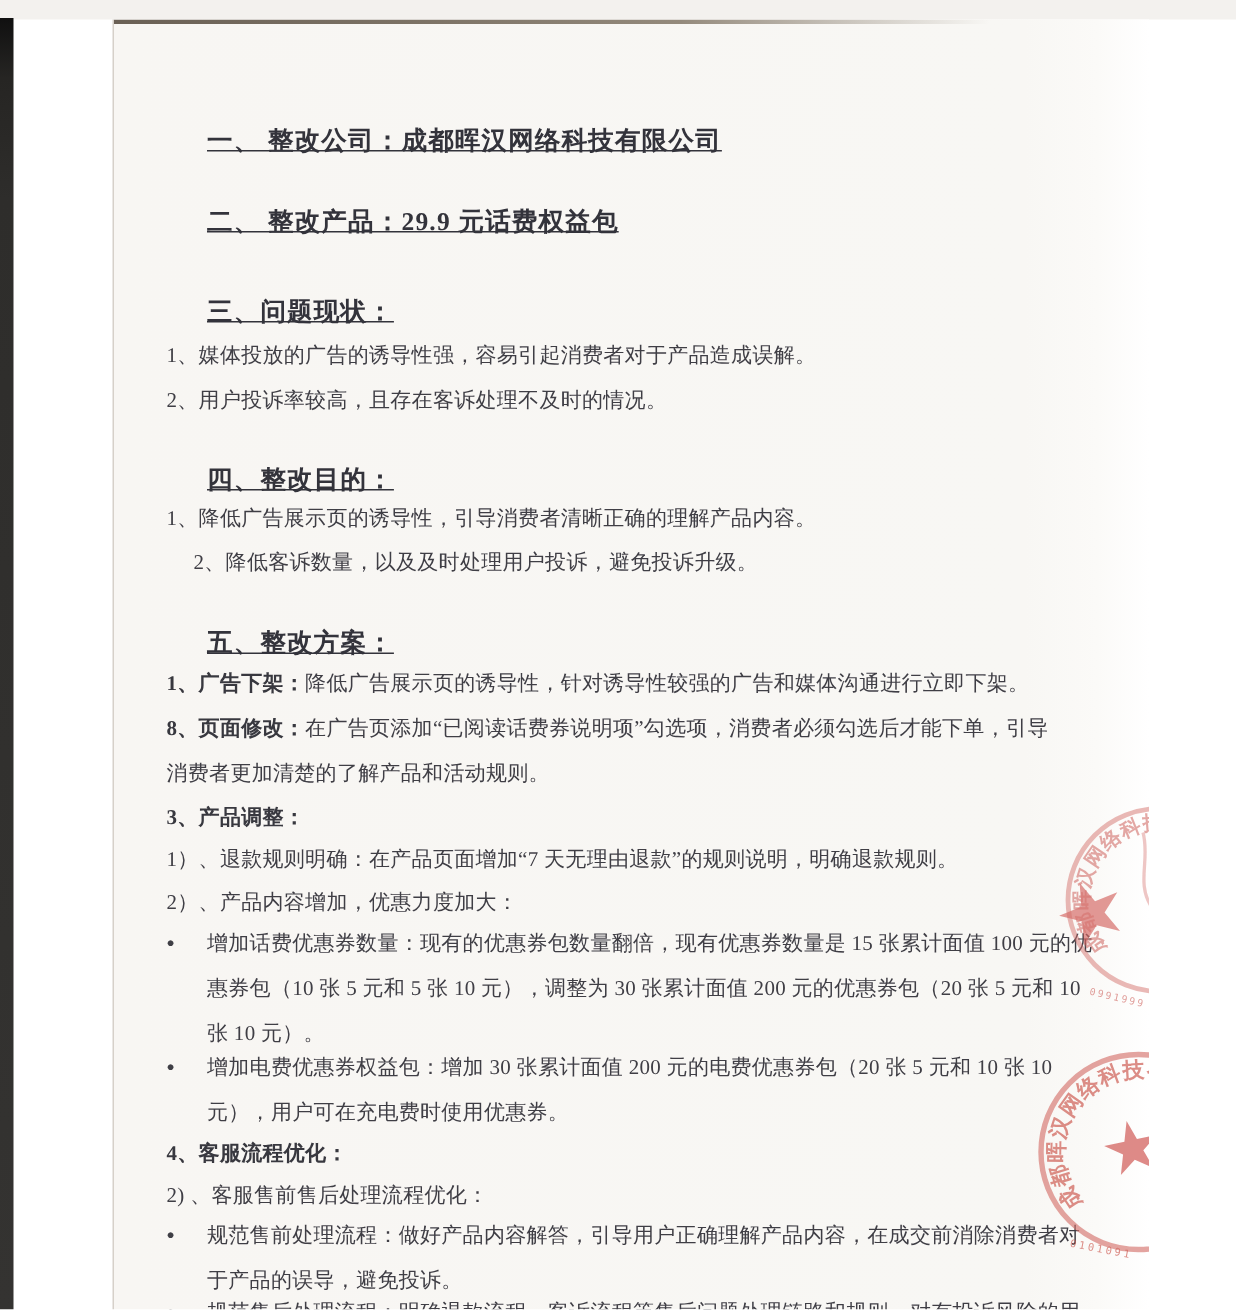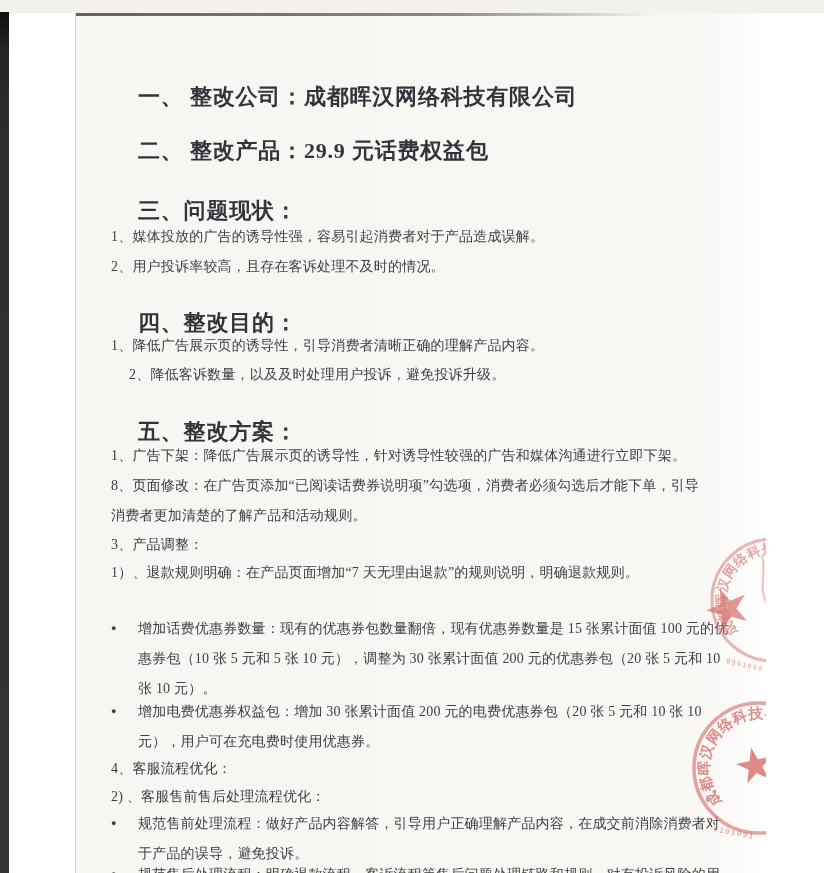--- a/index.html
+++ b/index.html
@@ -25,23 +25,23 @@
   .page-top-edge {
     position:absolute; top:0; left:-4px; width:588px; height:3px;
     background:linear-gradient(90deg,#6a6055 0,#7c7265 35%,#948a7c 65%,rgba(148,138,124,0) 100%);
     border-radius:2px;
   }
   .line {
     position:absolute; white-space:nowrap;
     font-size:14px; color:#3f3e45; letter-spacing:0.2px;
   }
   .h {
-    font-weight:bold; font-size:22px; color:#33333b; letter-spacing:0.8px;
+    font-weight:bold; font-size:17px; color:#33333b; letter-spacing:0.8px;text-decoration:underline;
   }
-  .b { font-weight:normal; color:#38383f; }
+  .b { font-weight:bold; color:#38383f; }
   .dot {
     display:inline-block; width:27px; font-size:9px; vertical-align:2px; color:#3f3e45;
   }
   .seal-svg {
     position:absolute; left:0; top:0; width:690px; height:860px;
     pointer-events:none;
   }
 </style>
 </head>
 <body>
@@ -67,20 +67,21 @@
 
   <div class="line" style="top:434px;left:35px">
     <span class="b">1、广告下架：</span><span>降低广告展示页的诱导性，针对诱导性较强的广告和媒体沟通进行立即下架。</span>
   </div>
   <div class="line" style="top:464px;left:35px">
     <span class="b">8、页面修改：</span><span>在广告页添加“已阅读话费券说明项”勾选项，消费者必须勾选后才能下单，引导</span>
   </div>
   <div class="line" style="top:494px;left:35px">消费者更加清楚的了解产品和活动规则。</div>
   <div class="line b" style="top:523px;left:35px">3、产品调整：</div>
   <div class="line" style="top:551px;left:35px">1）、退款规则明确：在产品页面增加“7 天无理由退款”的规则说明，明确退款规则。</div>
+  <div class="line" style="top:580px;left:35px">2）、产品内容增加，优惠力度加大：</div>
 
   <div class="line" style="top:607px;left:35px">
     <span class="dot">●</span><span>增加话费优惠券数量：现有的优惠券包数量翻倍，现有优惠券数量是 15 张累计面值 100 元的优</span>
   </div>
   <div class="line" style="top:637px;left:62px">惠券包（10 张 5 元和 5 张 10 元），调整为 30 张累计面值 200 元的优惠券包（20 张 5 元和 10</div>
   <div class="line" style="top:667px;left:62px">张 10 元）。</div>
 
   <div class="line" style="top:690px;left:35px">
     <span class="dot">●</span><span>增加电费优惠券权益包：增加 30 张累计面值 200 元的电费优惠券包（20 张 5 元和 10 张 10</span>
   </div>

